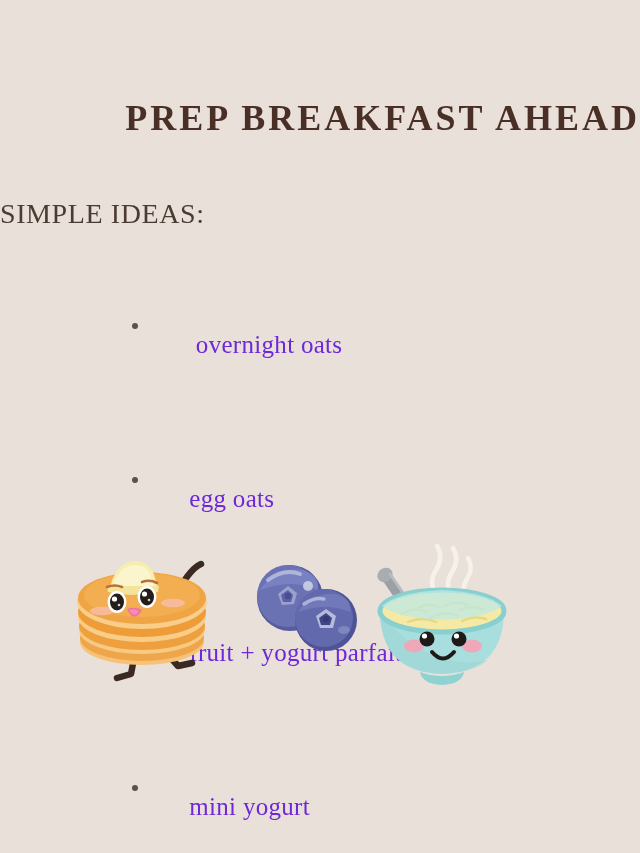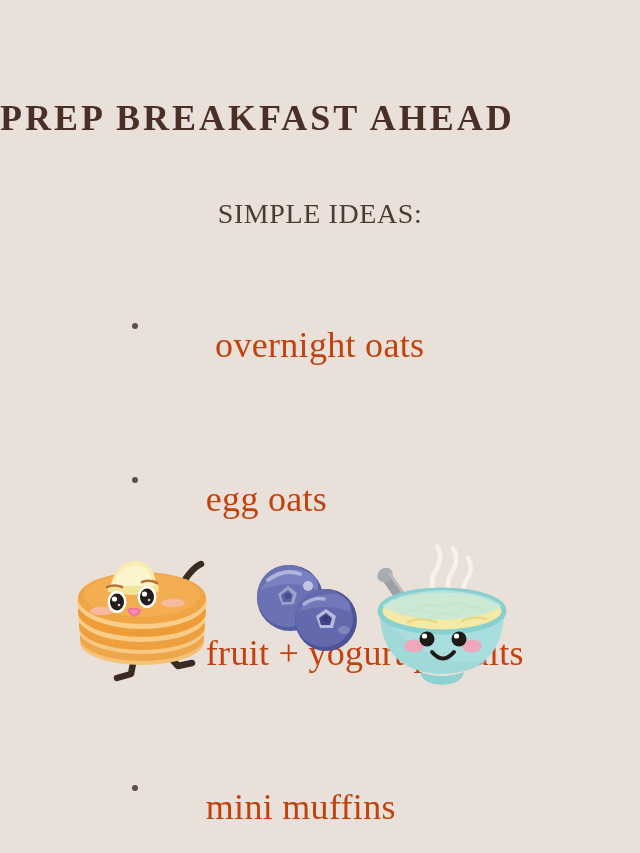--- a/index.html
+++ b/index.html
@@ -20,36 +20,35 @@
     inset: 0;
     background: #eae0da;
   }
 
   
   .title {
     position: absolute;
     top: 97px;
     left: 0;
     width: 640px;
-    text-align: left;
+    text-align: right;
     font-family: "Liberation Serif", "DejaVu Serif", serif;
     font-size: 36px;
     font-weight: 700;
     letter-spacing: 3.0px;
     color: #4a2f26;
     white-space: nowrap;
   }
 
   
   .subtitle {
     position: absolute;
     top: 198px;
     left: 0;
     width: 640px;
-    text-align: center;
     font-family: "Liberation Serif", "DejaVu Serif", serif;
     font-size: 28px;
     font-weight: 400;
     letter-spacing: 0.6px;
     color: #4a3b33;
     white-space: nowrap;
   }
 
   
   .ideas-list {
@@ -57,23 +56,23 @@
     top: 249px;
     left: 128px;
     width: 460px;
     list-style: none;
     margin: 0;
     padding: 0;
   }
   .idea-item {
     position: relative;
     font-family: "Liberation Serif", "DejaVu Serif", serif;
-    font-size: 36px;
+    font-size: 25px;
     line-height: 38.5px;
-    color: #c2410c;
+    color: #6d28d9;
     padding-left: 22px;
     letter-spacing: 0.3px;
     white-space: pre;
   }
   .idea-item .bullet {
     position: absolute;
     left: 4px;
     top: 50%;
     width: 6px;
     height: 6px;
@@ -116,21 +115,21 @@
     <li class="idea-item">
       <span class="bullet"></span>
       <span>egg oats</span>
     </li>
     <li class="idea-item">
       <span class="bullet"></span>
       <span>fruit + yogurt parfaits</span>
     </li>
     <li class="idea-item">
       <span class="bullet"></span>
-      <span>mini muffins</span>
+      <span>mini yogurt</span>
     </li>
 
   </ul>
 
   <div class="art-row">
 
     <div class="art art-pancake">
       <svg width="175" height="165" viewBox="0 0 175 165">
 
         <g fill="none" stroke="#3a2a20" stroke-width="6.5" stroke-linecap="round" stroke-linejoin="round">

